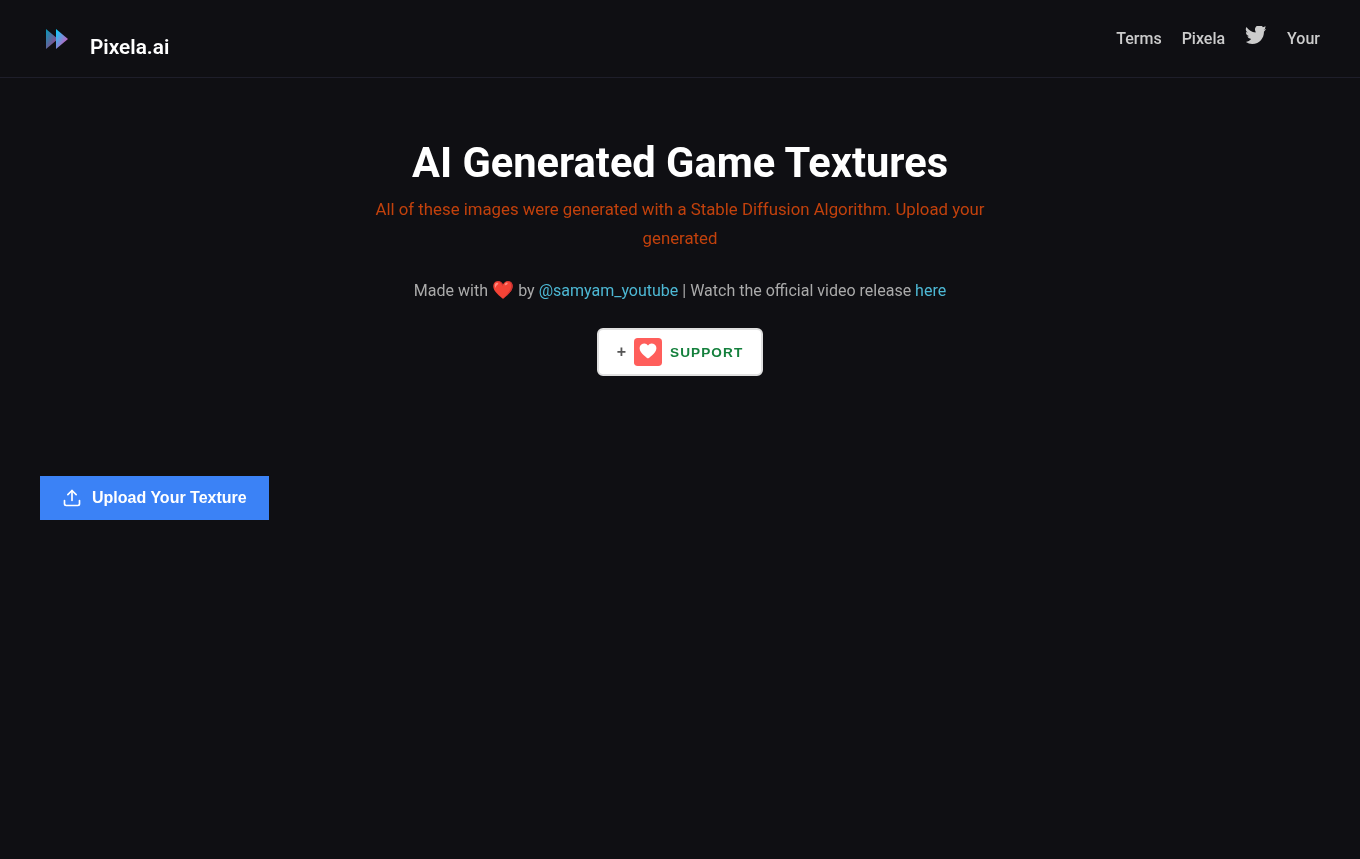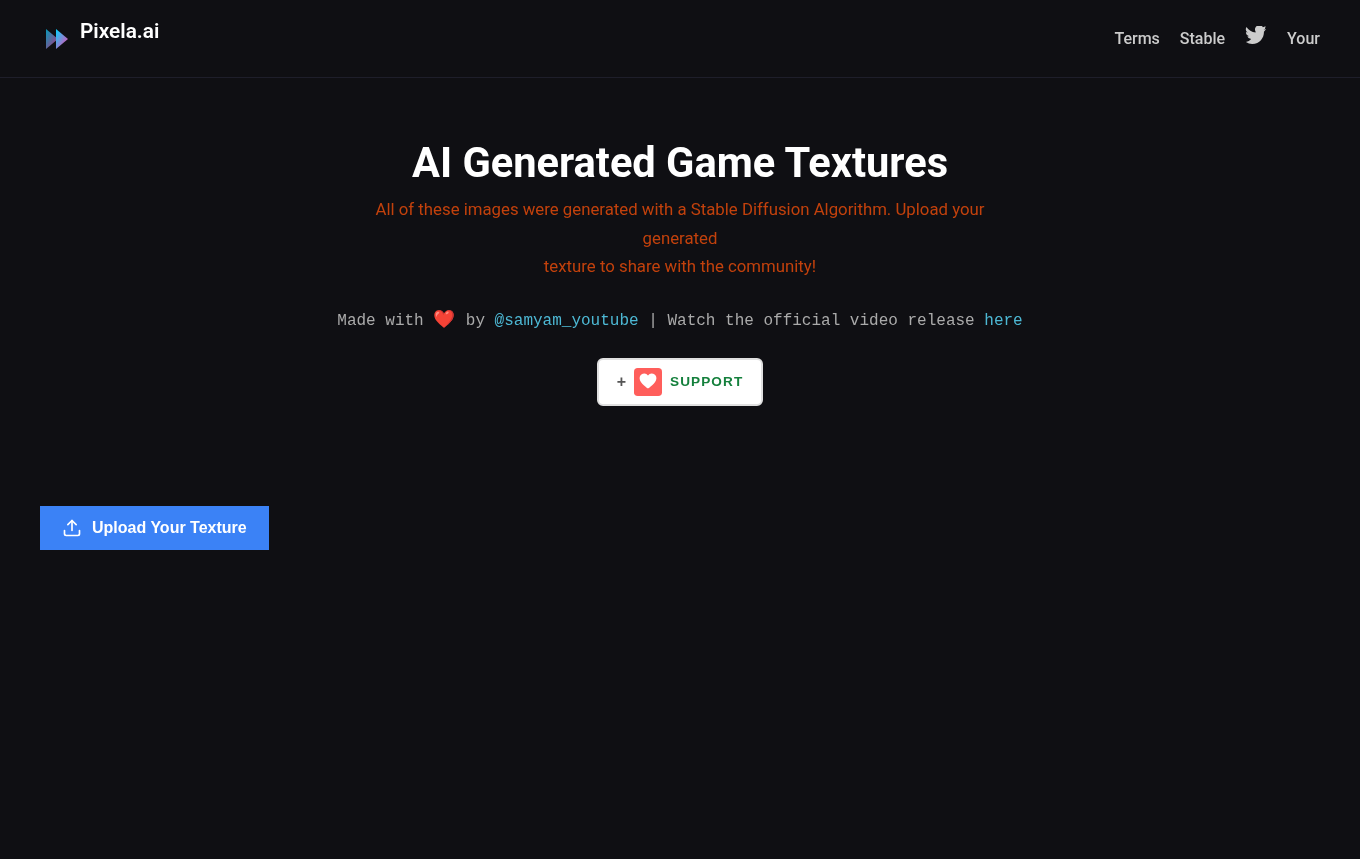--- a/index.html
+++ b/index.html
@@ -22,21 +22,22 @@
       align-items: center;
       justify-content: space-between;
       padding: 0 40px;
       height: 78px;
       border-bottom: 1px solid #1e1e2a;
       background-color: #0f0f13;
     }
 
     .logo-area {
       display: flex;
-      align-items: flex-start;
+      align-items: flex-end;
+      gap: 10px;
       text-decoration: none;
     }
 
     .logo-icon {
       width: 40px;
       height: 40px;
     }
 
     .logo-text {
       font-size: 1.3rem;
@@ -85,21 +86,20 @@
       color: #c2410c;
       line-height: 1.7;
       max-width: 680px;
       margin-bottom: 28px;
     }
 
     .made-with-line {
       font-size: 1rem;
       color: #aaaaaa;
       margin-bottom: 28px;
-      font-family: Liberation Mono, monospace;
     }
 
     .heart-emoji {
       color: #e05252;
       font-size: 1.1rem;
     }
 
     .youtube-link {
       color: #4db8d4;
       text-decoration: none;
@@ -194,37 +194,36 @@
 
       <polygon points="6,10 18,20 6,30" fill="url(#logoGrad)" opacity="0.7"></polygon>
 
       <polygon points="16,10 28,20 16,30" fill="url(#logoGrad)"></polygon>
     </svg>
     <span class="logo-text">Pixela.ai</span>
   </a>
 
   <div class="nav-links">
     <a class="nav-link" href="#">Terms</a>
-    <a class="nav-link" href="#">Stable</a>
+    <a class="nav-link" href="#">Pixela</a>
 
     <a href="#">
       <svg class="twitter-icon" viewBox="0 0 24 24" xmlns="http://www.w3.org/2000/svg">
         <path fill="#cccccc" d="M23 3a10.9 10.9 0 0 1-3.14 1.53A4.48 4.48 0 0 0 22.43.36a8.96 8.96 0 0 1-2.85 1.09A4.47 4.47 0 0 0 11.5 6c0 .35.04.7.11 1.03A12.7 12.7 0 0 1 1.64 1.15a4.47 4.47 0 0 0 1.39 5.97A4.43 4.43 0 0 1 1 6.62v.06a4.47 4.47 0 0 0 3.58 4.38 4.49 4.49 0 0 1-2.02.08 4.48 4.48 0 0 0 4.18 3.1A8.97 8.97 0 0 1 1 17.54a12.68 12.68 0 0 0 6.88 2.02c8.26 0 12.78-6.84 12.78-12.78 0-.2 0-.39-.01-.58A9.12 9.12 0 0 0 23 3z"></path>
       </svg>
     </a>
     <a class="nav-link" href="#">Your</a>
   </div>
 </nav>
 
 <main class="main-content">
   <h1 class="page-title">AI Generated Game Textures</h1>
 
   <p class="page-description">
     <span>All of these images were generated with a Stable Diffusion Algorithm. Upload your generated</span><br>
-    <span>texture to share with the community!</span>
   </p>
 
   <p class="made-with-line">
     <span>Made with</span>
     <span class="heart-emoji"> ❤️ </span>
     <span>by</span>
     <a class="youtube-link" href="#">@samyam_youtube</a>
     <span>| Watch the official video release</span>
     <a class="here-link" href="#">here</a>
   </p>

